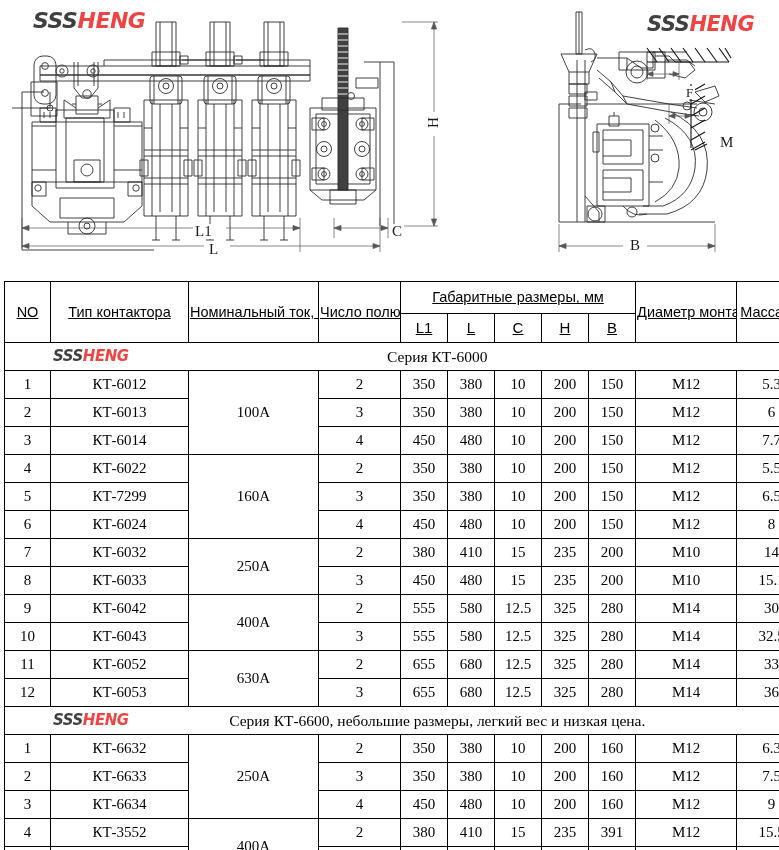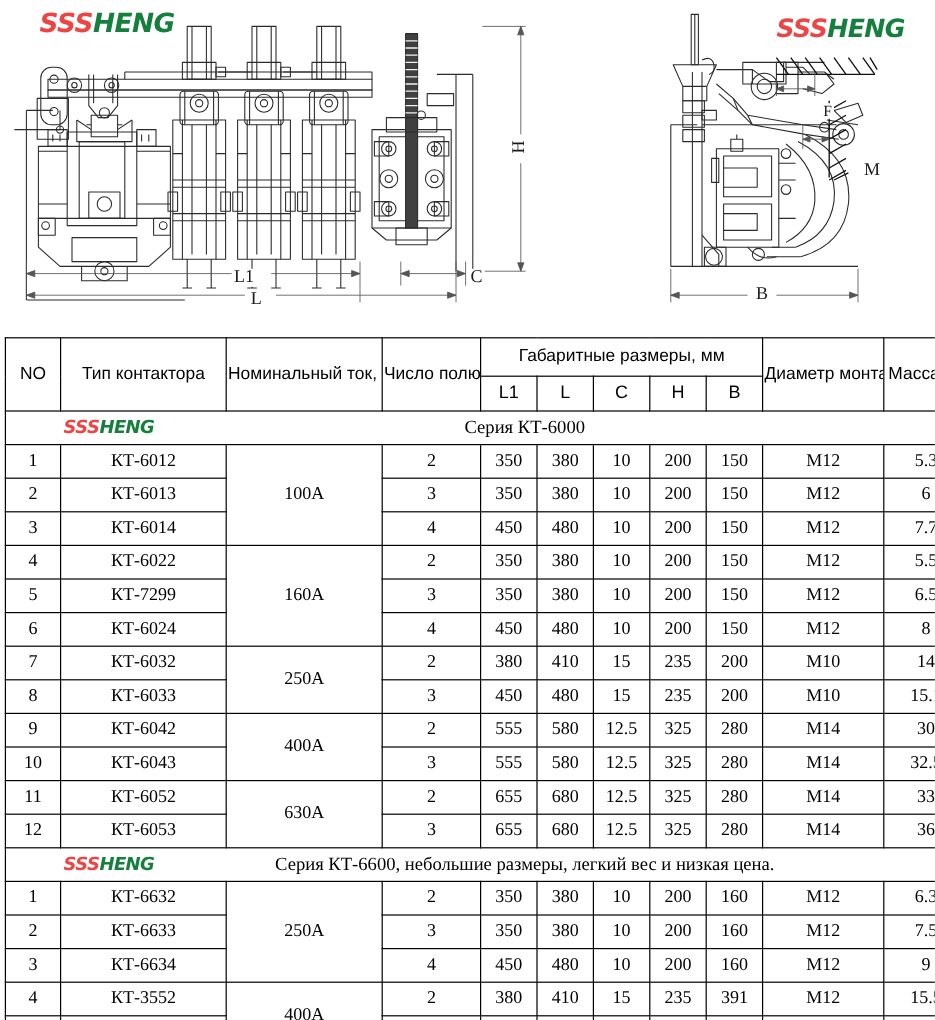--- a/index.html
+++ b/index.html
@@ -14,22 +14,22 @@
   
   .logo{
     font-family:"DejaVu Sans", sans-serif;
     font-weight:bold;
     font-style:italic;
     letter-spacing:-0.5px;
     white-space:nowrap;
     line-height:1;
     user-select:none;
   }
-  .logo .s{color:#ef4444;margin-top:42px;}
-  .logo .h{color:#15803d;}
+  .logo .s{color:#404040;margin-top:42px;}
+  .logo .h{color:#ef4444;}
 
   
   #drawings{
     position:relative;
     width:779px;
     height:281px;
   }
   .logo-tl{position:absolute;left:33px;top:10px;font-size:22px;}
   .logo-tr{position:absolute;left:647px;top:14px;font-size:21px;}
 
@@ -60,20 +60,21 @@
     height:27px;
     font-weight:normal;
     color:#000;
     white-space:nowrap;
     overflow:hidden;
   }
   #spec-table thead th{
     font-size:14.5px;
     line-height:1.12;
     padding:2px 1px;
+    text-decoration:underline;
   }
   #spec-table .sub-th{font-size:15px;height:24px;}
   #spec-table tbody td{
     font-family:"Liberation Serif", serif;
     font-size:15px;
   }
   .series-row td{
     height:28px;
     position:relative;
     padding:0;

